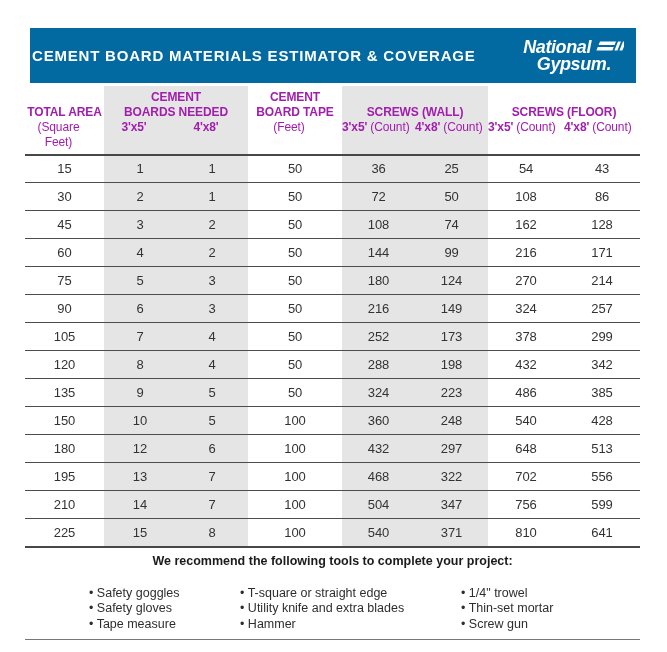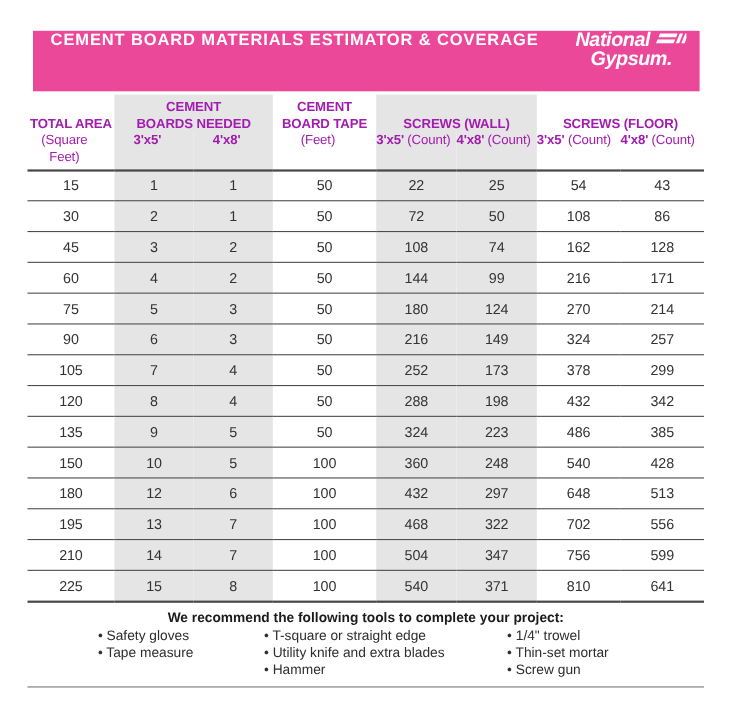--- a/index.html
+++ b/index.html
@@ -7,25 +7,25 @@
     width: 667px; height: 652px;
     background: #ffffff;
     font-family: "Liberation Sans", sans-serif;
     overflow: hidden;
   }
 
   
   .banner {
     margin: 28px 31px 0 30px;
     height: 55px;
-    background: #ec4899;
+    background: #0369a1;
     display: flex;
-    align-items: flex-start;
+    align-items: center;
     justify-content: space-between;
-    padding: 0 12px 0 16px;
+    padding: 0 12px 0 2px;
   }
   .banner-title {
     color: #ffffff;
     font-size: 15px;
     font-weight: 700;
     letter-spacing: 0.8px;
     white-space: nowrap;
   }
   .brand {
     color: #ffffff;
@@ -80,21 +80,21 @@
     margin: 0 27px 0 25px;
     width: 615px;
     border-bottom: 1.5px solid #777777;
     padding: 6px 0 7px 0;
   }
   .tools-heading {
     text-align: center;
     font-size: 12.5px;
     font-weight: 700;
     color: #1b1b1b;
-    margin-bottom: 3px;
+    margin-bottom: 18px;
   }
   .tools-cols {
     display: flex;
     padding-left: 64px;
   }
   .tools-col { list-style: none; }
   .tools-col li {
     font-size: 12.5px;
     color: #2e2e2e;
     line-height: 15.5px;
@@ -172,21 +172,21 @@
           <span>4'x8'</span><span class="unit">(Count)</span>
         </th>
       </tr>
     </thead>
     <tbody>
         <tr>
           <td>15</td>
           <td>1</td>
           <td>1</td>
           <td>50</td>
-          <td>22</td>
+          <td>36</td>
           <td>25</td>
           <td>54</td>
           <td>43</td>
         </tr>
         <tr>
           <td>30</td>
           <td>2</td>
           <td>1</td>
           <td>50</td>
           <td>72</td>
@@ -315,20 +315,21 @@
           <td>641</td>
         </tr>
       </tbody>
   </table>
 </div>
 
 <div class="tools">
   <div class="tools-heading">We recommend the following tools to complete your project:</div>
   <div class="tools-cols">
     <ul class="tools-col col-0">
+      <li>Safety goggles</li>
       <li>Safety gloves</li>
       <li>Tape measure</li>
     </ul>
     <ul class="tools-col col-1">
       <li>T-square or straight edge</li>
       <li>Utility knife and extra blades</li>
       <li>Hammer</li>
     </ul>
     <ul class="tools-col col-2">
       <li>1/4" trowel</li>

